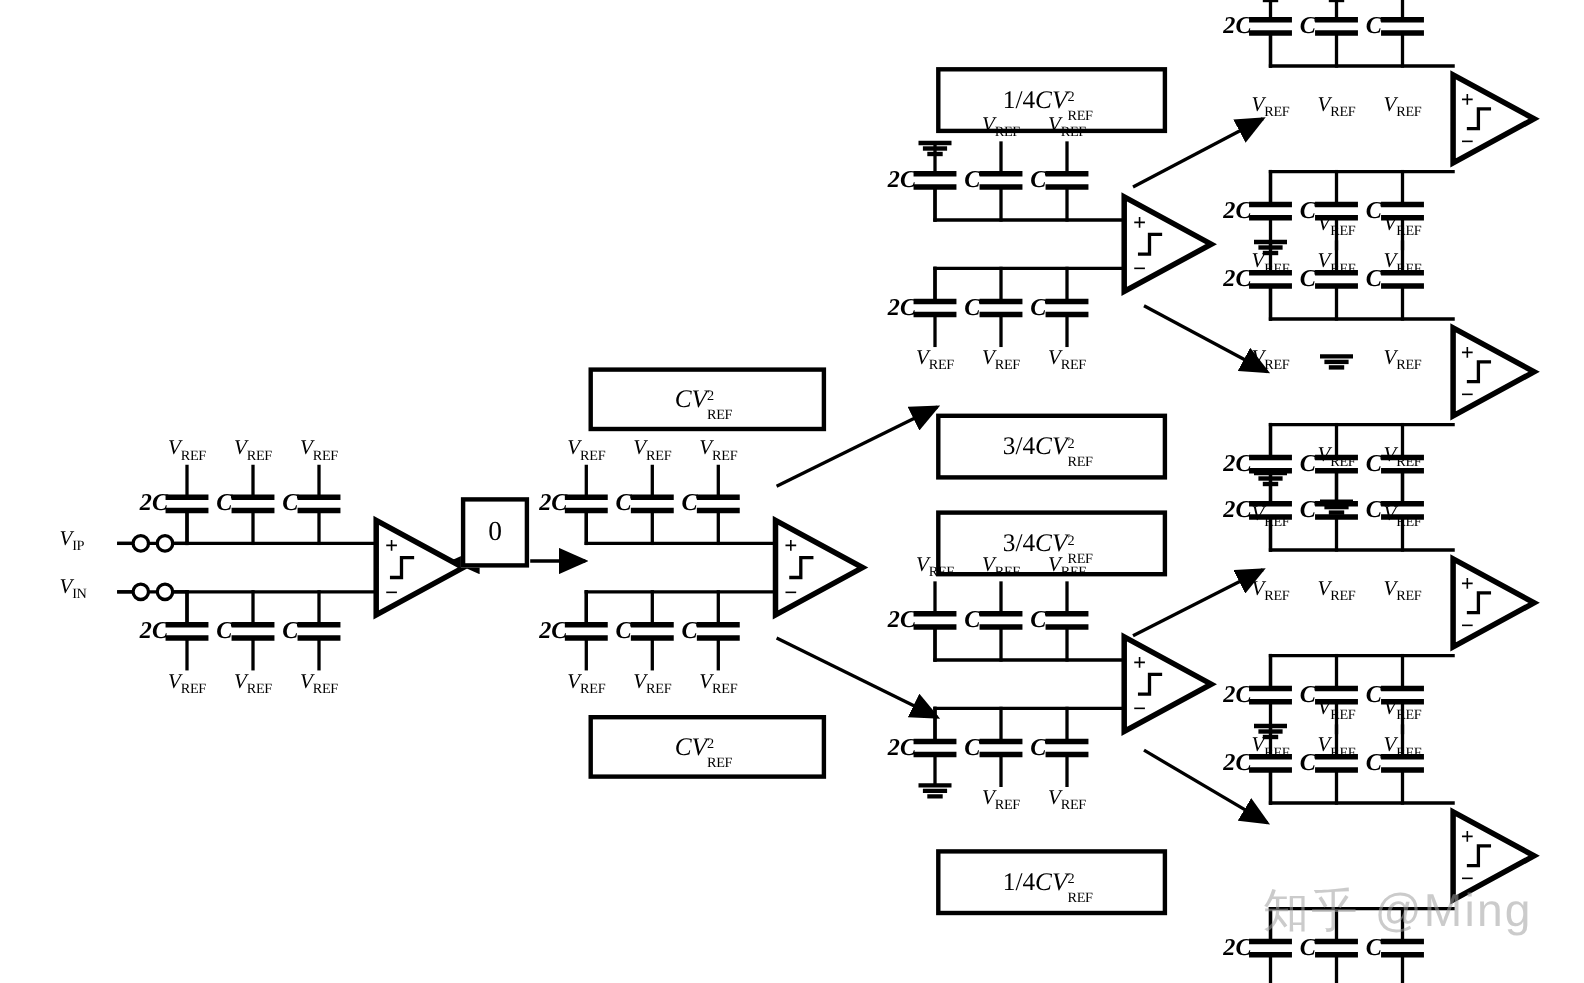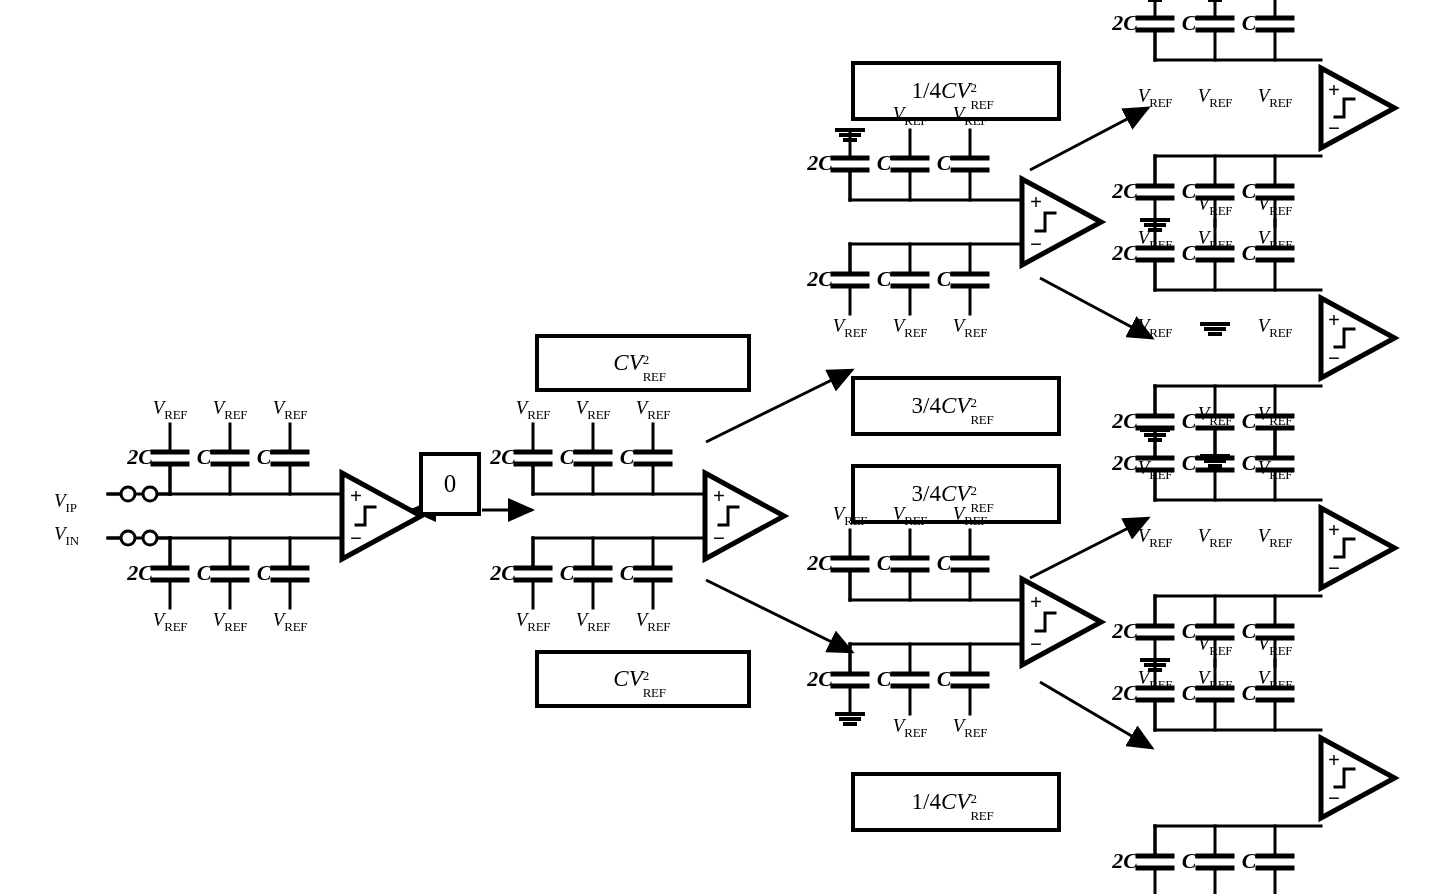--- a/index.html
+++ b/index.html
@@ -420,21 +420,21 @@
       <div class="lbl " style="left: 290px; top: 398px; transform: translateX(-50%);"><span class="vlabel"><i>V</i><span class="sub">REF</span></span></div>
       <div class="lbl " style="left: 264px; top: 444px; transform: translateX(-50%);"><span class="cap-lbl">C</span></div>
       <div class="lbl " style="left: 170px; top: 610px; transform: translateX(-50%);"><span class="vlabel"><i>V</i><span class="sub">REF</span></span></div>
       <div class="lbl " style="left: 140px; top: 560px; transform: translateX(-50%);"><span class="cap-lbl">2C</span></div>
       <div class="lbl " style="left: 230px; top: 610px; transform: translateX(-50%);"><span class="vlabel"><i>V</i><span class="sub">REF</span></span></div>
       <div class="lbl " style="left: 204px; top: 560px; transform: translateX(-50%);"><span class="cap-lbl">C</span></div>
       <div class="lbl " style="left: 290px; top: 610px; transform: translateX(-50%);"><span class="vlabel"><i>V</i><span class="sub">REF</span></span></div>
       <div class="lbl " style="left: 264px; top: 560px; transform: translateX(-50%);"><span class="cap-lbl">C</span></div>
       <div class="lbl " style="left: 356px; top: 484px; transform: translateX(-50%);"><span style="font-size:21px;font-weight:700;font-family:'Liberation Serif',serif;">+</span></div>
       <div class="lbl " style="left: 356px; top: 526px; transform: translateX(-50%);"><span style="font-size:21px;font-weight:700;font-family:'Liberation Serif',serif;">−</span></div>
-      <div class="lbl " style="left: 54px; top: 491px;"><span class="vlabel"><i>V</i><span class="sub">IP</span></span></div>
+      <div class="lbl " style="left: 54px; top: 480px;"><span class="vlabel"><i>V</i><span class="sub">IP</span></span></div>
       <div class="lbl " style="left: 54px; top: 524px;"><span class="vlabel"><i>V</i><span class="sub">IN</span></span></div>
       <div class="lbl " style="left: 533px; top: 398px; transform: translateX(-50%);"><span class="vlabel"><i>V</i><span class="sub">REF</span></span></div>
       <div class="lbl " style="left: 503px; top: 444px; transform: translateX(-50%);"><span class="cap-lbl">2C</span></div>
       <div class="lbl " style="left: 593px; top: 398px; transform: translateX(-50%);"><span class="vlabel"><i>V</i><span class="sub">REF</span></span></div>
       <div class="lbl " style="left: 567px; top: 444px; transform: translateX(-50%);"><span class="cap-lbl">C</span></div>
       <div class="lbl " style="left: 653px; top: 398px; transform: translateX(-50%);"><span class="vlabel"><i>V</i><span class="sub">REF</span></span></div>
       <div class="lbl " style="left: 627px; top: 444px; transform: translateX(-50%);"><span class="cap-lbl">C</span></div>
       <div class="lbl " style="left: 533px; top: 610px; transform: translateX(-50%);"><span class="vlabel"><i>V</i><span class="sub">REF</span></span></div>
       <div class="lbl " style="left: 503px; top: 560px; transform: translateX(-50%);"><span class="cap-lbl">2C</span></div>
       <div class="lbl " style="left: 593px; top: 610px; transform: translateX(-50%);"><span class="vlabel"><i>V</i><span class="sub">REF</span></span></div>
@@ -518,13 +518,14 @@
       <div class="lbl " style="left: 1189px; top: 680px; transform: translateX(-50%);"><span class="cap-lbl">C</span></div>
       <div class="lbl " style="left: 1275px; top: 634px; transform: translateX(-50%);"><span class="vlabel"><i>V</i><span class="sub">REF</span></span></div>
       <div class="lbl " style="left: 1249px; top: 680px; transform: translateX(-50%);"><span class="cap-lbl">C</span></div>
       <div class="lbl " style="left: 1125px; top: 848px; transform: translateX(-50%);"><span class="cap-lbl">2C</span></div>
       <div class="lbl " style="left: 1189px; top: 848px; transform: translateX(-50%);"><span class="cap-lbl">C</span></div>
       <div class="lbl " style="left: 1249px; top: 848px; transform: translateX(-50%);"><span class="cap-lbl">C</span></div>
       <div class="lbl " style="left: 1334px; top: 748px; transform: translateX(-50%);"><span style="font-size:21px;font-weight:700;font-family:'Liberation Serif',serif;">+</span></div>
       <div class="lbl " style="left: 1334px; top: 786px; transform: translateX(-50%);"><span style="font-size:21px;font-weight:700;font-family:'Liberation Serif',serif;">−</span></div>
     </div>
 
+  <div class="watermark" style="left:1148px;top:800px;">知乎 @Ming</div>
 </div>
 
 </body></html>

